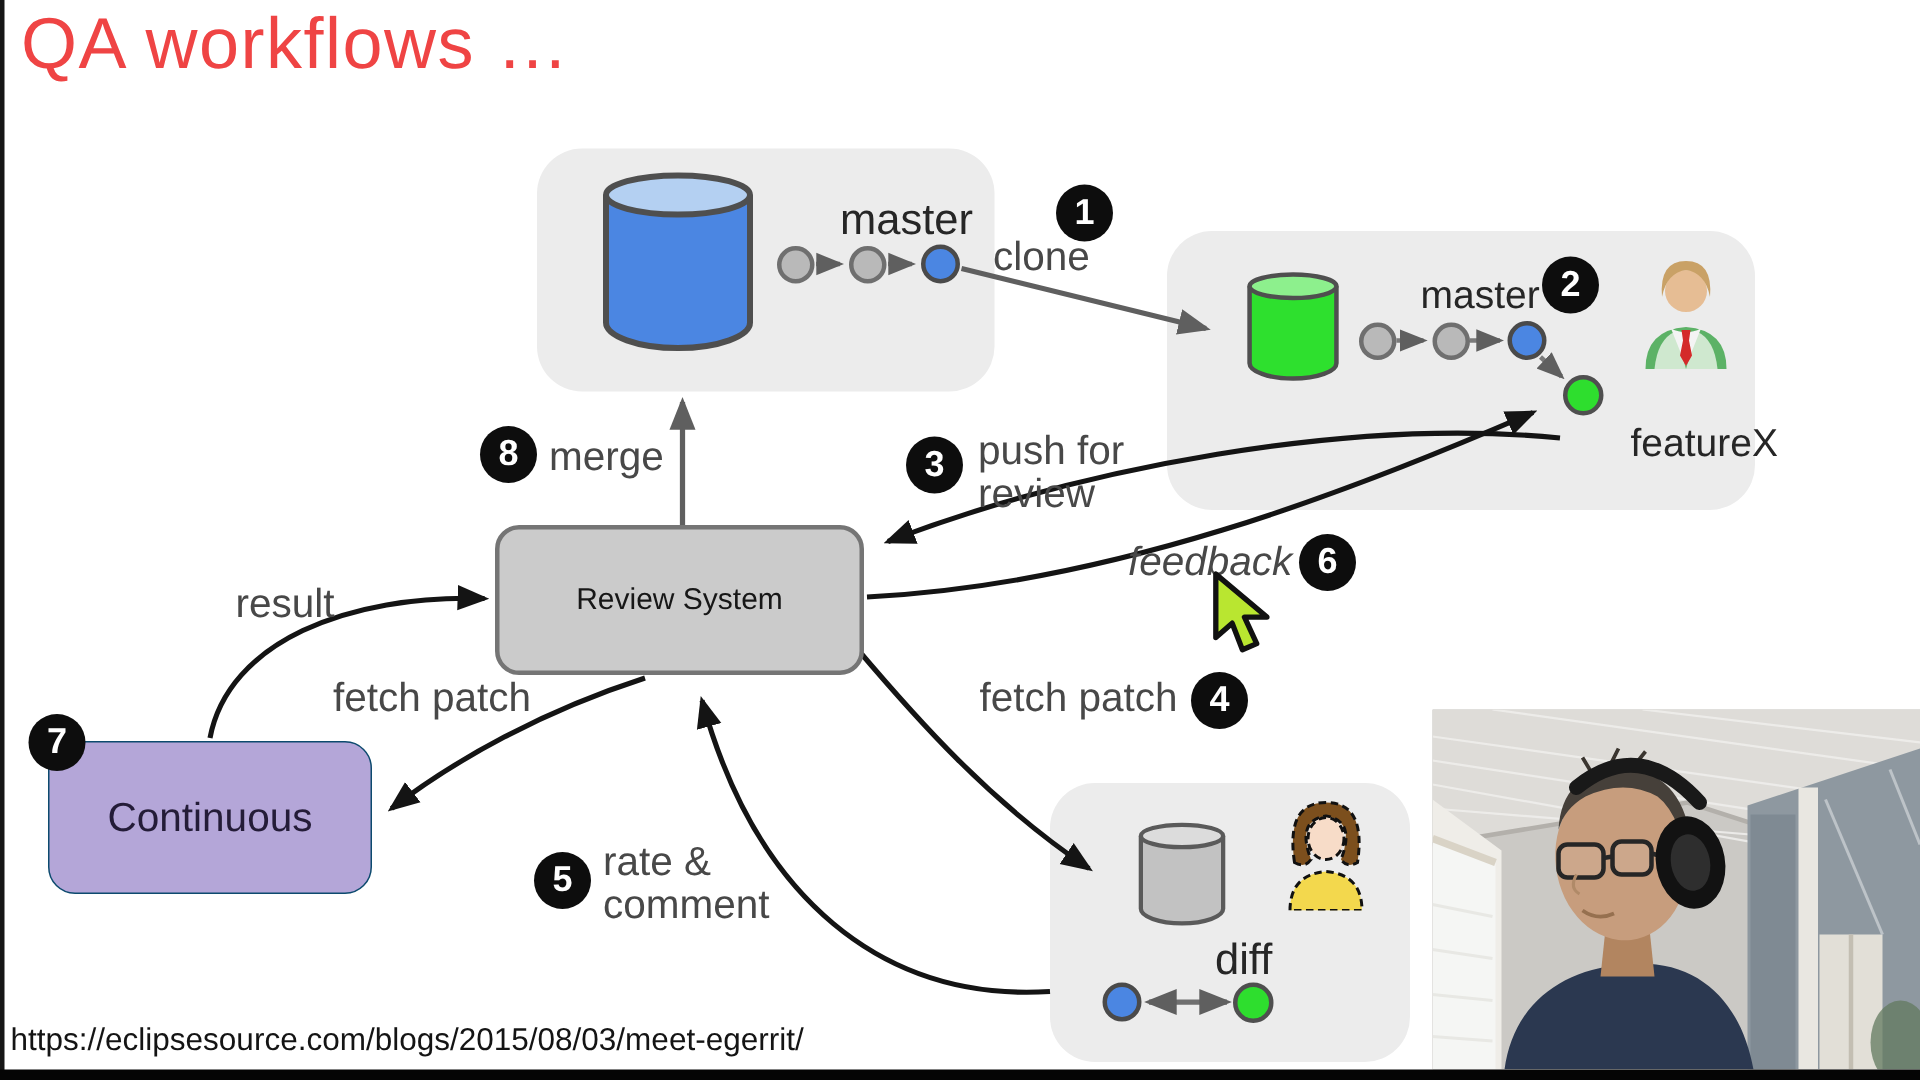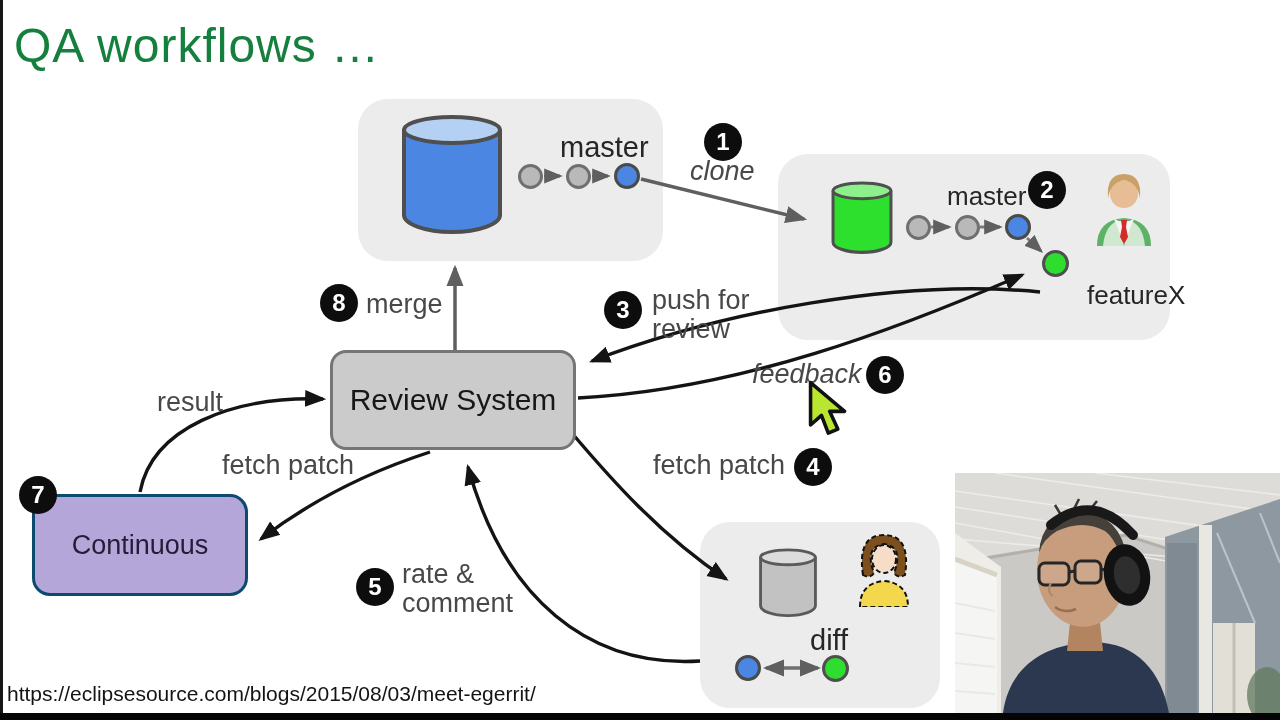--- a/index.html
+++ b/index.html
@@ -1,30 +1,30 @@
 <!DOCTYPE html>
 <html><head>
 <meta charset="utf-8">
 <style>
   html,body{margin:0;padding:0;background:#fff;}
   #slide{position:relative;width:1280px;height:720px;background:#ffffff;overflow:hidden;
          font-family:"Liberation Sans",sans-serif;}
   .abs{position:absolute;}
   #left-edge{left:0;top:0;width:3px;height:720px;background:#161616;}
-  #title{left:14px;top:18px;font-size:48px;font-weight:300;color:#15803d;letter-spacing:1px;}
+  #title{left:14px;top:2px;font-size:48px;font-weight:300;color:#ef4444;letter-spacing:1px;}
   .repo-box{background:#ececec;border-radius:30px;}
   #box-origin{left:358px;top:99px;width:305px;height:162px;}
   #box-clone{left:778px;top:154px;width:392px;height:186px;}
   #box-diff{left:700px;top:522px;width:240px;height:186px;}
   #arrows{left:0;top:0;width:1280px;height:720px;pointer-events:none;}
   #review-box{left:330px;top:350px;width:246px;height:100px;background:#cbcbcb;
       border:3px solid #757575;border-radius:16px;display:flex;align-items:center;
-      justify-content:center;font-size:30px;color:#171717;box-sizing:border-box;}
+      justify-content:center;font-size:20px;color:#171717;box-sizing:border-box;}
   #ci-box{left:32px;top:494px;width:216px;height:102px;background:#b4a6d8;
-      border:3px solid #0c4a6e;border-radius:18px;display:flex;flex-direction:column;
+      border:1px solid #0c4a6e;border-radius:18px;display:flex;flex-direction:column;
       align-items:center;justify-content:center;font-size:27px;color:#241c38;
       line-height:32px;box-sizing:border-box;}
   .dot{position:absolute;border-radius:50%;border:3px solid #6f6f6f;box-sizing:border-box;}
   .dot.gray{background:#b9b9b9;}
   .dot.blue{background:#4b86e2;border-color:#4a4a4a;}
   .dot.green{background:#2ede2e;border-color:#4f4f4f;}
   .lbl{position:absolute;font-size:27px;color:#484848;white-space:nowrap;}
   .lbl .ln{display:block;line-height:29px;}
   .branch-lbl{position:absolute;font-size:26px;color:#262626;white-space:nowrap;margin-left:44px;}
   .badge{position:absolute;width:38px;height:38px;border-radius:50%;background:#0d0d0d;
@@ -120,21 +120,21 @@
   </div>
   <div id="ci-box" class="abs">
     <span>Continuous</span>
   </div>
 
   <div class="branch-lbl" style="left:516px;top:131px;font-size:29px;">master</div>
   <div class="branch-lbl" style="left:903px;top:181px;">master</div>
   <div class="branch-lbl" style="left:1043px;top:280px;text-align:right;">featureX</div>
   <div class="branch-lbl" style="left:766px;top:624px;font-size:29px;">diff</div>
 
-  <div class="lbl" style="left:690px;top:156px;font-style:italic;">clone</div>
+  <div class="lbl" style="left:662px;top:156px;">clone</div>
   <div class="lbl" style="left:366px;top:289px;">merge</div>
   <div class="lbl" style="left:652px;top:286px;">
     <span class="ln">push for</span>
     <span class="ln">review</span>
   </div>
   <div class="lbl" style="left:752px;top:359px;font-style:italic;">feedback</div>
   <div class="lbl" style="left:653px;top:450px;">fetch patch</div>
   <div class="lbl" style="left:222px;top:450px;">fetch patch</div>
   <div class="lbl" style="left:157px;top:387px;">result</div>
   <div class="lbl" style="left:402px;top:560px;">

